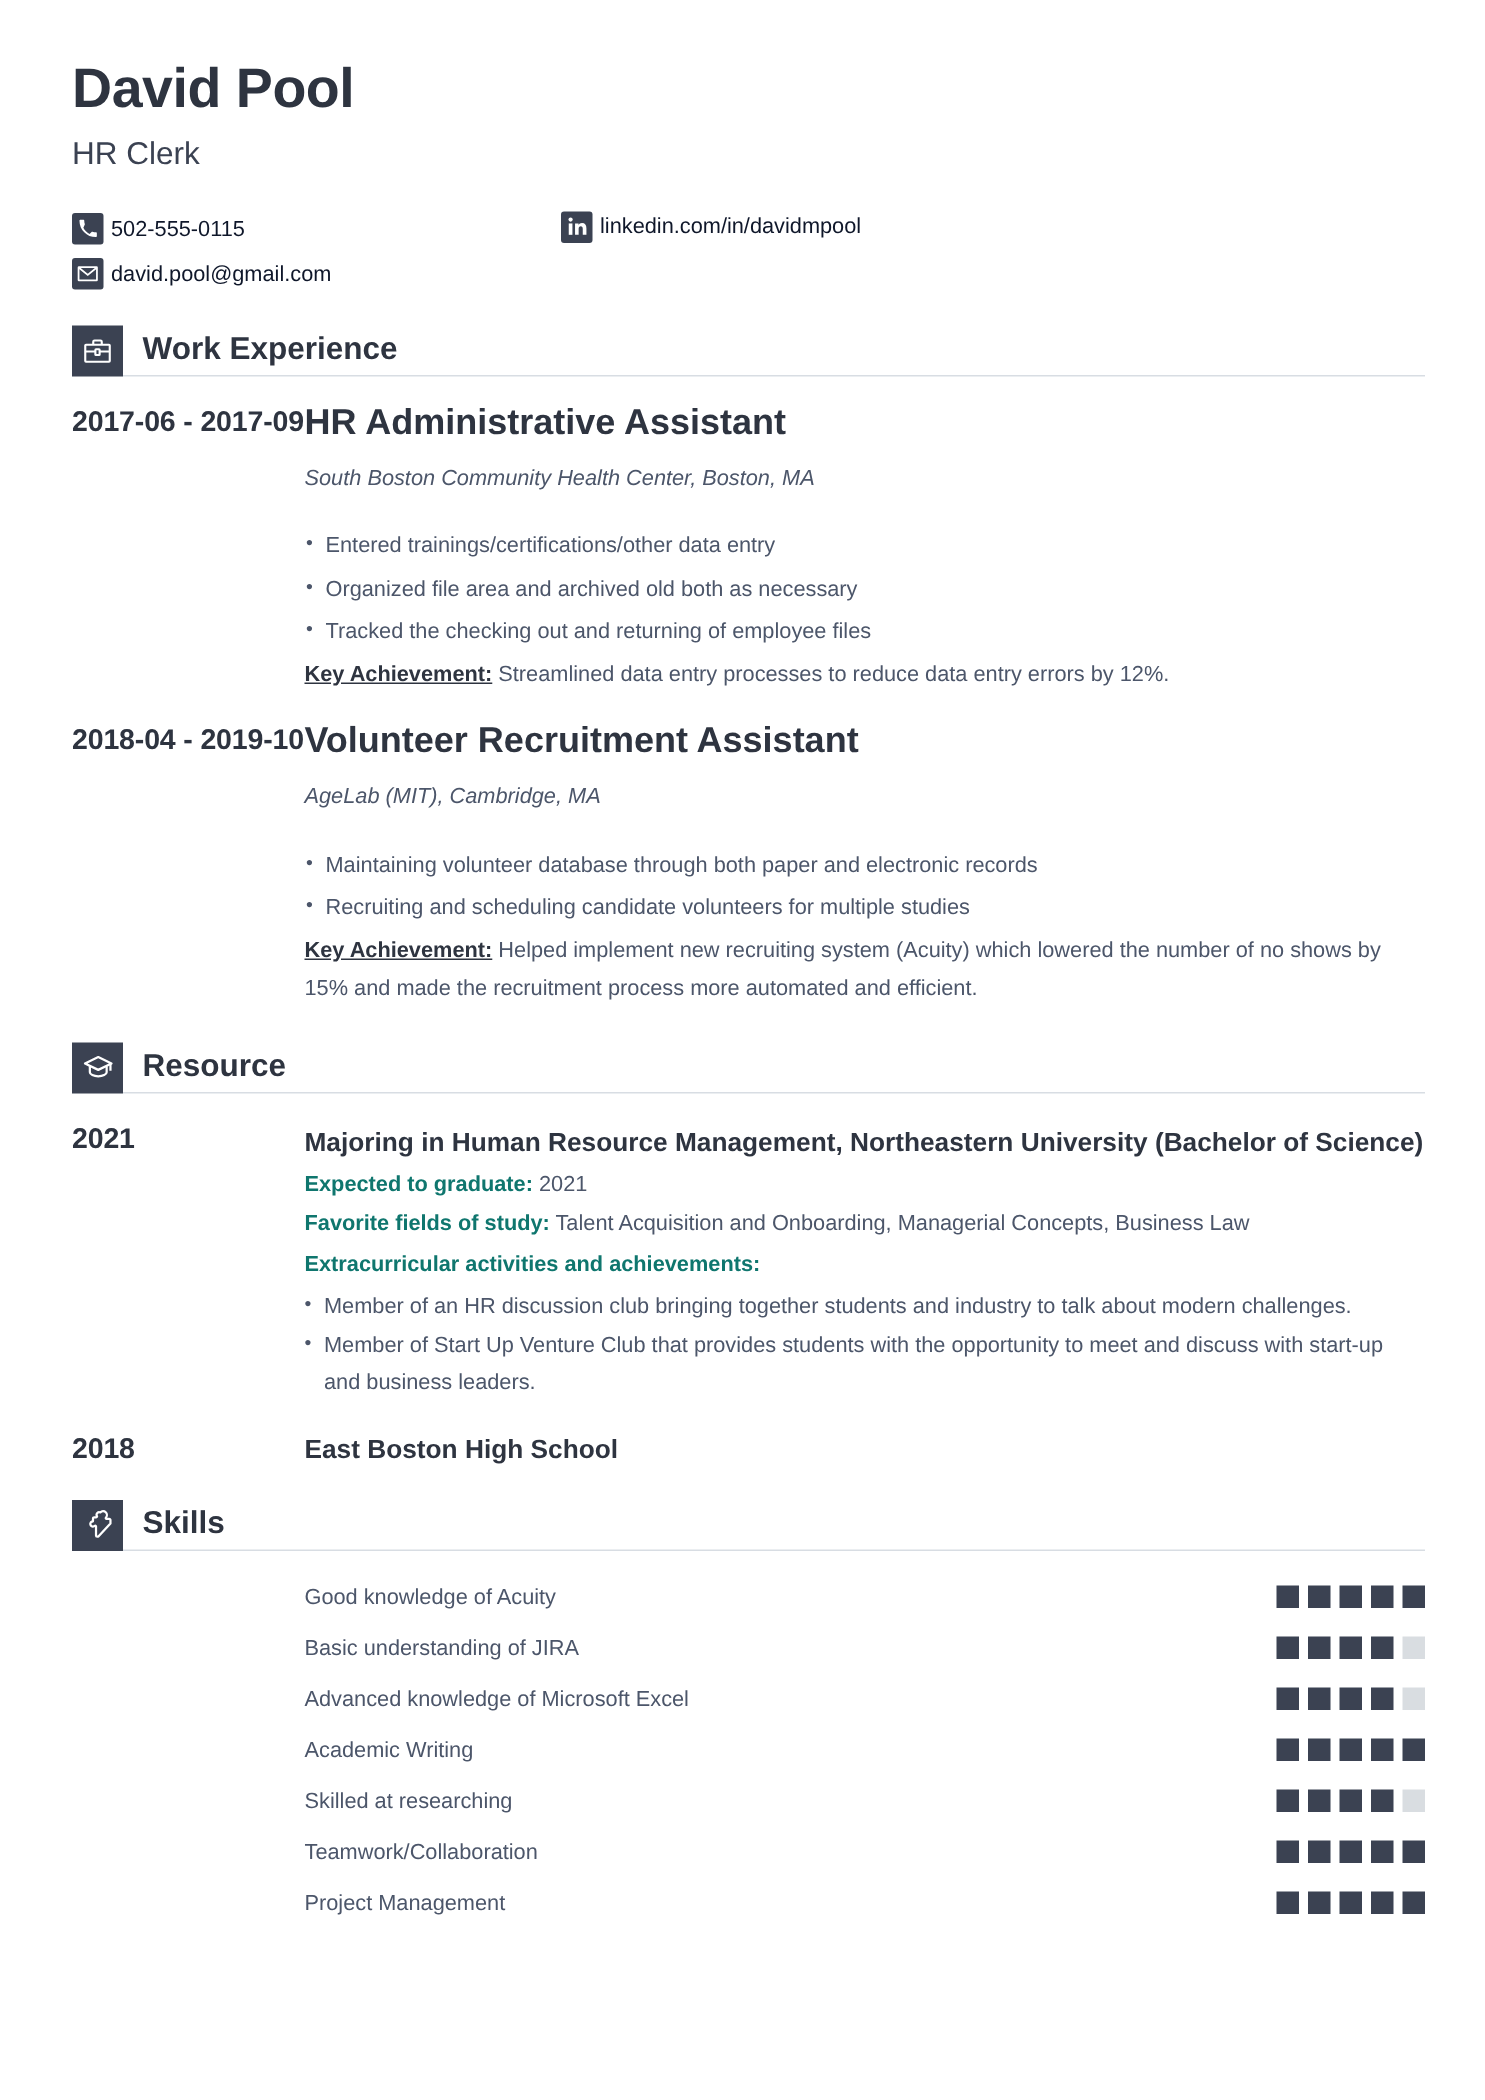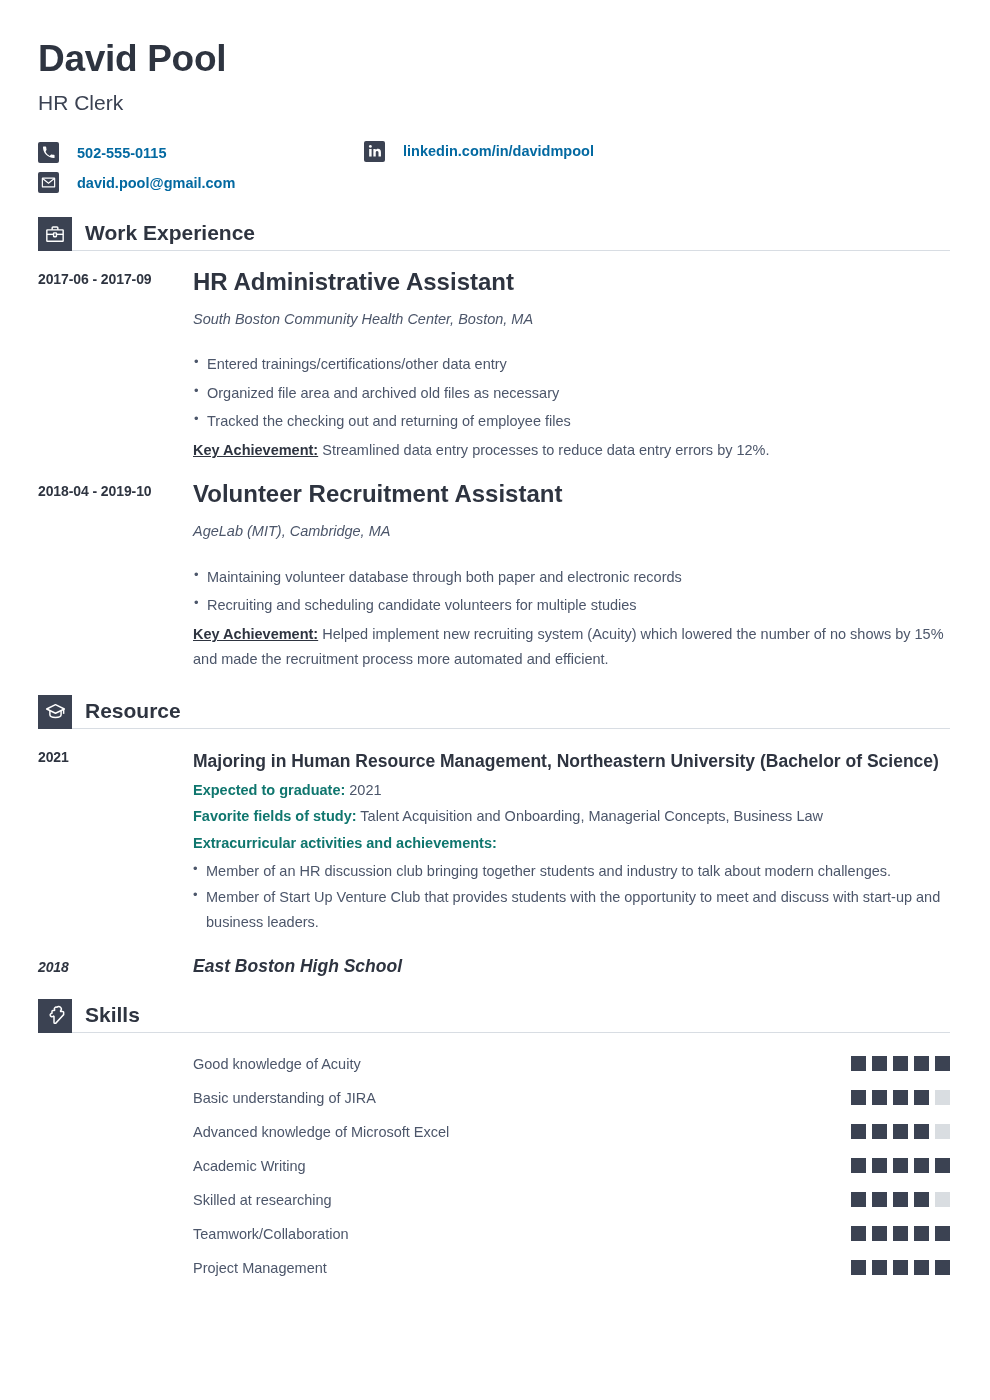--- a/index.html
+++ b/index.html
@@ -12,21 +12,21 @@
 
   body {
     font-family: "Liberation Sans", sans-serif;
     color: #3b4252;
     -webkit-font-smoothing: antialiased;
   }
 
   .page {
     width: 990px;
     height: 1400px;
-    padding: 38px 40px 0 38px;
+    padding: 38px 40px 0 48px;
     position: relative;
     background: #ffffff;
   }
 
   
   .name {
     font-size: 37px;
     font-weight: bold;
     color: #2e3440;
     letter-spacing: -0.3px;
@@ -73,24 +73,23 @@
     display: inline-flex;
     align-items: center;
     justify-content: center;
     flex: 0 0 auto;
   }
 
   .ico-box svg { display: block; }
 
   .contact-text {
     font-size: 14.5px;
-    color: #0369a1;
-    margin-left: 18px;
+    color: #0f172a;
+    margin-left: 5px;
     white-space: nowrap;
-    font-weight: bold;
   }
 
   
   .summary {
     margin-top: 26px;
     font-size: 14.5px;
     line-height: 1.85;
     color: #4c566a;
     max-width: 890px;
   }
@@ -137,21 +136,21 @@
 
   
   .entry {
     display: flex;
     margin-top: 16px;
   }
 
   .entry-date {
     width: 155px;
     flex: 0 0 155px;
-    font-size: 14px;
+    font-size: 19px;
     font-weight: bold;
     color: #2e3440;
     padding-top: 4px;
     letter-spacing: -0.1px;
   }
 
   .entry-body {
     flex: 1 1 auto;
     min-width: 0;
   }
@@ -239,21 +238,20 @@
     position: absolute;
     left: 0;
     top: -1px;
     font-size: 13px;
     color: #4c566a;
   }
 
   .entry.school {
     margin-top: 20px;
     align-items: baseline;
-    font-style: italic;
   }
 
   .entry.school .entry-date { padding-top: 0; }
 
   .school-name {
     font-size: 17.5px;
     font-weight: bold;
     color: #2e3440;
   }
 
@@ -350,21 +348,21 @@
       <span class="section-rule"></span>
     </div>
 
     <div class="entry">
       <div class="entry-date">2017-06 - 2017-09</div>
       <div class="entry-body">
         <div class="entry-title">HR Administrative Assistant</div>
         <div class="entry-sub">South Boston Community Health Center, Boston, MA</div>
         <ul class="bullets">
           <li>Entered trainings/certifications/other data entry</li>
-          <li>Organized file area and archived old files as necessary</li>
+          <li>Organized file area and archived old both as necessary</li>
           <li>Tracked the checking out and returning of employee files</li>
         </ul>
         <div class="key-ach"><b>Key Achievement:</b><span> Streamlined data entry processes to reduce data entry errors by 12%.</span></div>
       </div>
     </div>
 
     <div class="entry">
       <div class="entry-date">2018-04 - 2019-10</div>
       <div class="entry-body">
         <div class="entry-title">Volunteer Recruitment Assistant</div>

